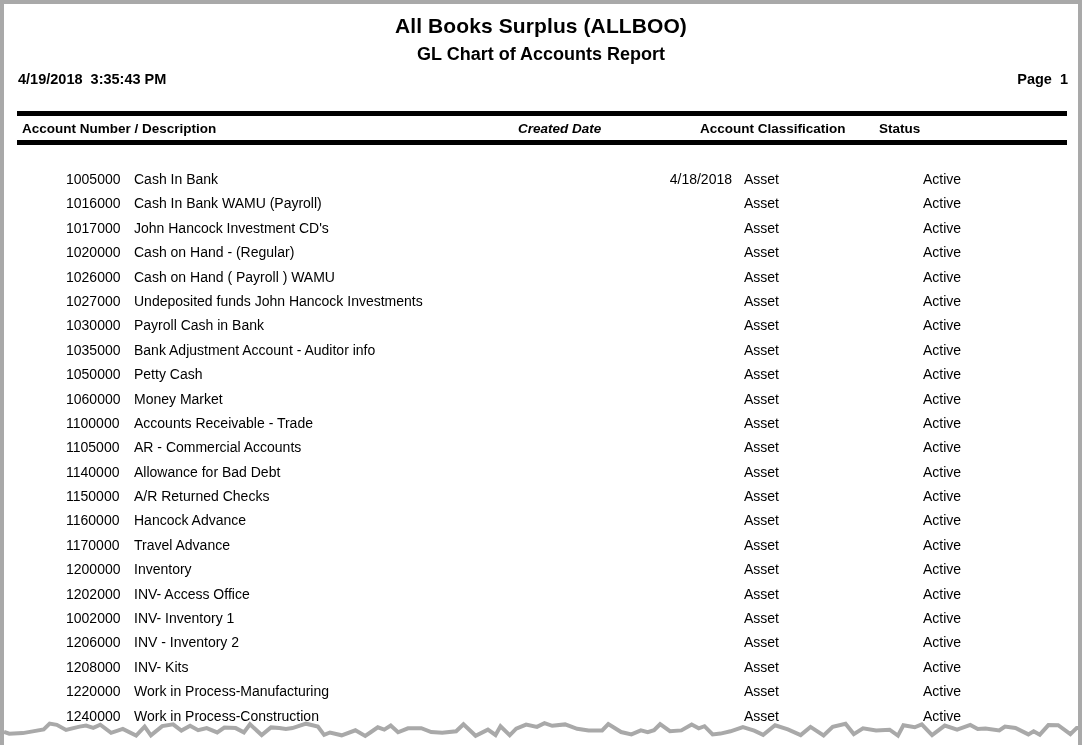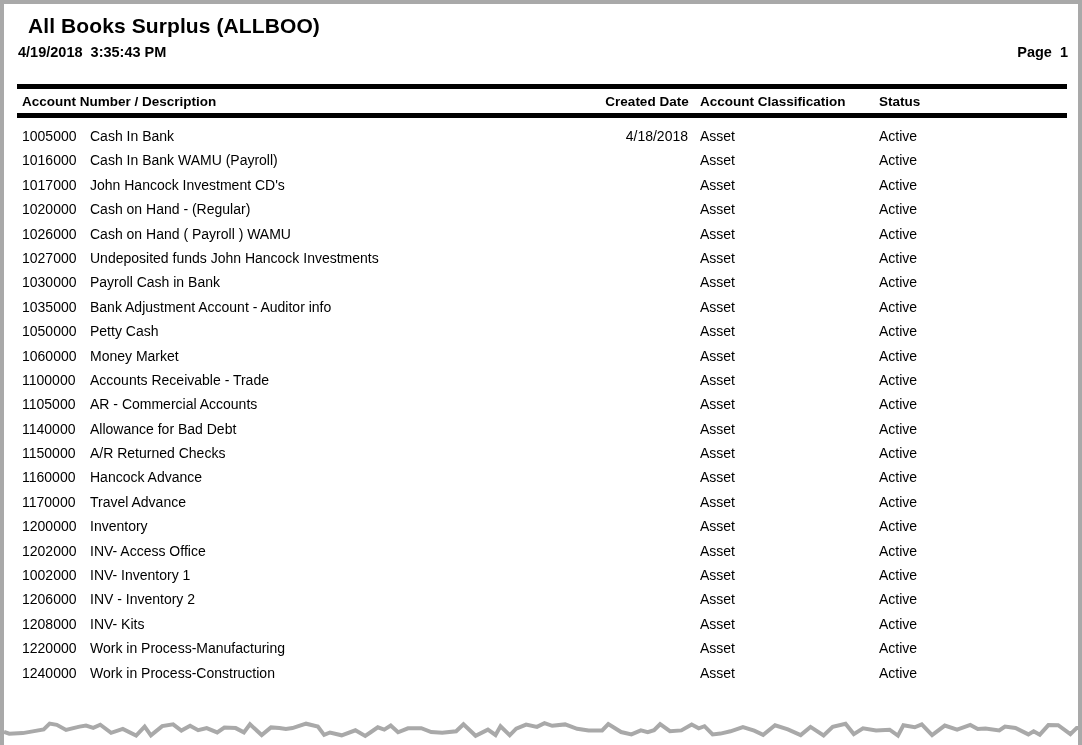--- a/index.html
+++ b/index.html
@@ -23,21 +23,21 @@
     background: #ffffff;
     border-left: 4px solid #a9a9a9;
     border-top: 4px solid #a9a9a9;
     border-right: 4px solid #a9a9a9;
     overflow: hidden;
   }
 
   
   .report-head {
     padding-top: 8px;
-    padding-left: 24px;
+    text-align: center;
   }
   .title-main {
     font-size: 21px;
     font-weight: bold;
     letter-spacing: 0.1px;
     line-height: 28px;
   }
   .title-sub {
     font-size: 18px;
     font-weight: bold;
@@ -102,44 +102,45 @@
   }
 
   
   .c-acct   { left: 18px;  }
   .c-desc   { left: 86px;  }
   .c-date   { left: 538px; width: 146px; text-align: right; }
   .c-class  { left: 696px; }
   .c-status { left: 875px; }
 
   .header-row .c-acct   { left: 18px; }
-  .header-row .c-date   { left: 570px; width: 146px; text-align: center; }
+  .header-row .c-date   { left: 514px; width: 146px; text-align: left; font-style: italic; }
   .header-row .c-class  { left: 696px; }
   .header-row .c-status { left: 875px; }
 
-  .rows-wrap { margin-top: 8px; }
+  .rows-wrap { margin-top: 24px; padding-left: 44px; }
 
   
   .torn-edge {
     position: absolute;
     left: 0;
     right: 0;
     bottom: 0;
     height: 30px;
     pointer-events: none;
   }
   .torn-edge svg { display: block; width: 100%; height: 100%; }
 </style>
 </head>
 <body>
 
 <div id="page">
 
   <div class="report-head">
     <div class="title-main">All Books Surplus (ALLBOO)</div>
+    <div class="title-sub">GL Chart of Accounts Report</div>
   </div>
 
   <div class="meta-row">
     <div class="meta-timestamp">4/19/2018  3:35:43 PM</div>
     <div class="meta-page">Page  1</div>
   </div>
 
   <div class="rule rule-top"></div>
 
   <div class="table-zone">

